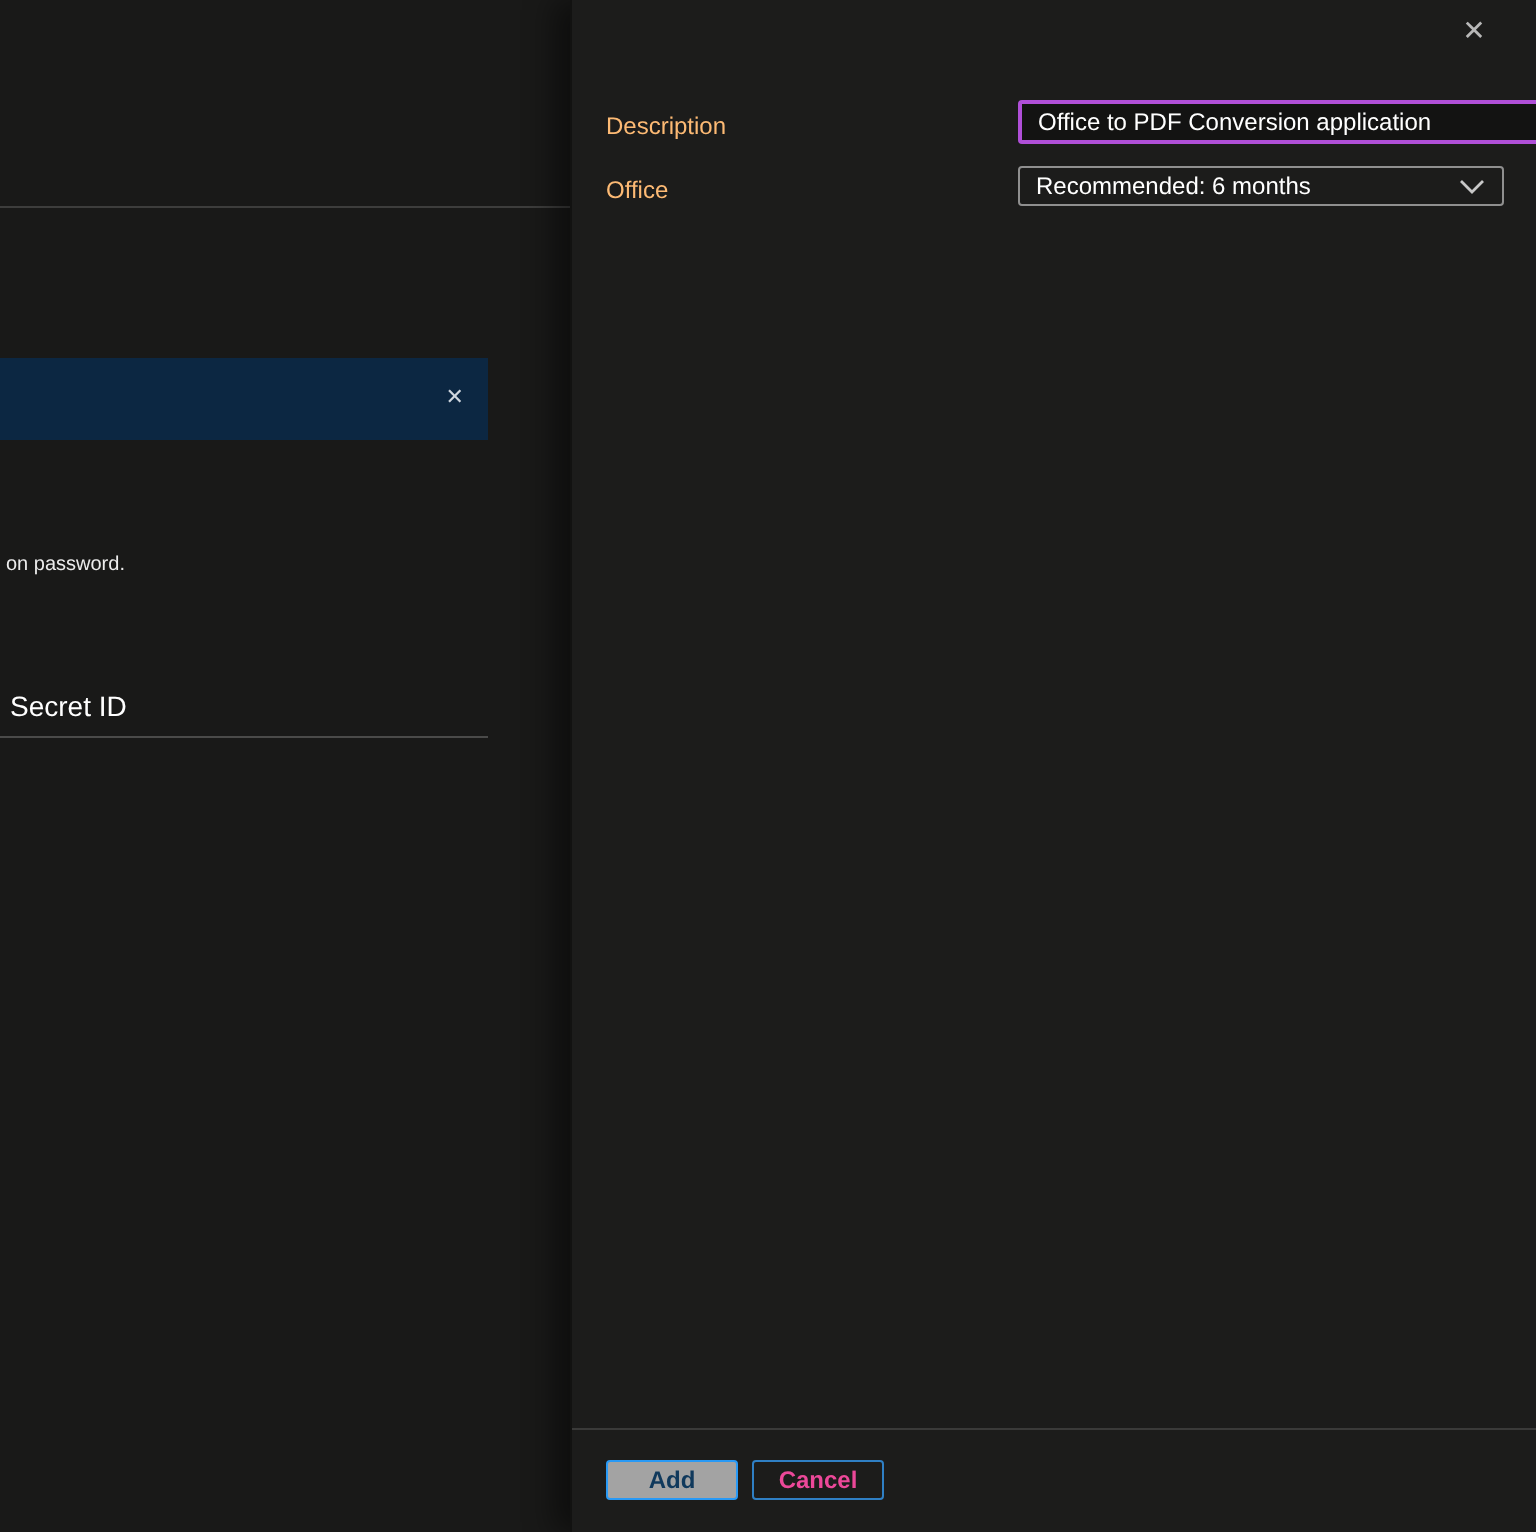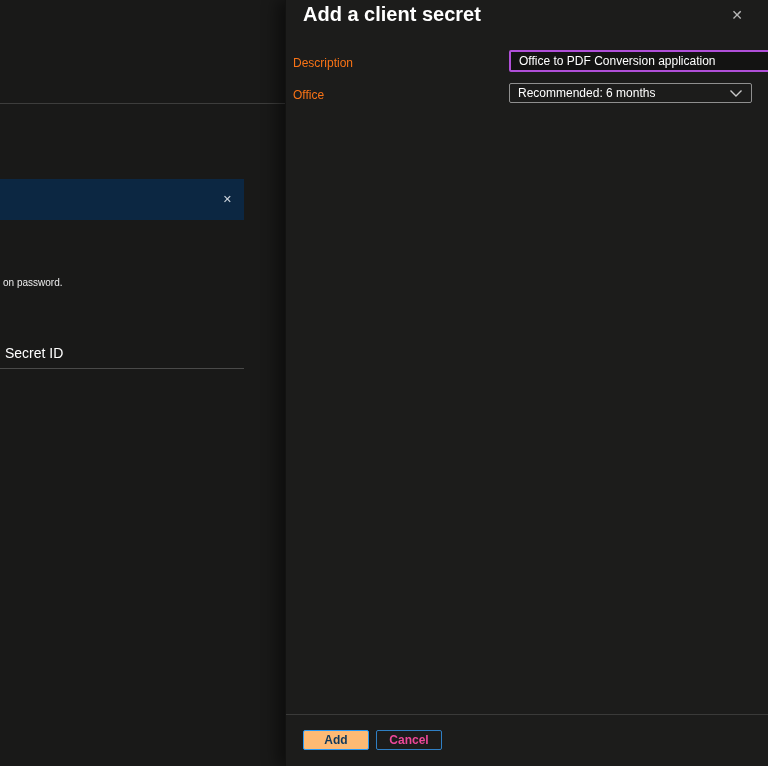--- a/index.html
+++ b/index.html
@@ -100,23 +100,23 @@
     color: #b8b8b8;
     cursor: pointer;
     background: transparent;
     border: none;
     padding: 0;
     line-height: 1;
   }
 
   .field-label {
     position: absolute;
-    left: 7px;
-    font-size: 12px;
-    color: #f97316;
+    left: 17px;
+    font-size: 12px;
+    color: #fdba74;
     white-space: nowrap;
   }
   .label-description { top: 56px; }
   .label-expires { top: 88px; }
 
   .description-input {
     position: absolute;
     left: 223px; top: 50px;
     width: 281px; height: 22px;
     background: #131312;
@@ -163,21 +163,21 @@
     border-radius: 2px;
     font-size: 12px;
     font-weight: 700;
     font-family: "Liberation Sans", sans-serif;
     cursor: pointer;
     line-height: 1;
     padding: 0;
   }
   .btn-add {
     left: 17px;
-    background: #fdba74;
+    background: #a3a3a3;
     border: 1px solid #2899f5;
     color: #10395c;
   }
   .btn-cancel {
     left: 90px;
     background: transparent;
     border: 1px solid #2f7fc4;
     color: #ec4899;
   }
 </style>
@@ -194,21 +194,20 @@
     </div>
 
     <div class="bg-text-password">on password.</div>
 
     <div class="bg-secret-id">Secret ID</div>
     <div class="bg-table-divider"></div>
   </div>
 
   <div class="pane">
 
-    <div class="pane-title">Add a client secret</div>
 
     <button class="pane-close">✕</button>
 
     <div class="field-label label-description">Description</div>
 
     <input class="description-input" type="text" value="Office to PDF Conversion application" style="">
 
     <div class="field-label label-expires">Office</div>
 
     <div class="expires-select">

